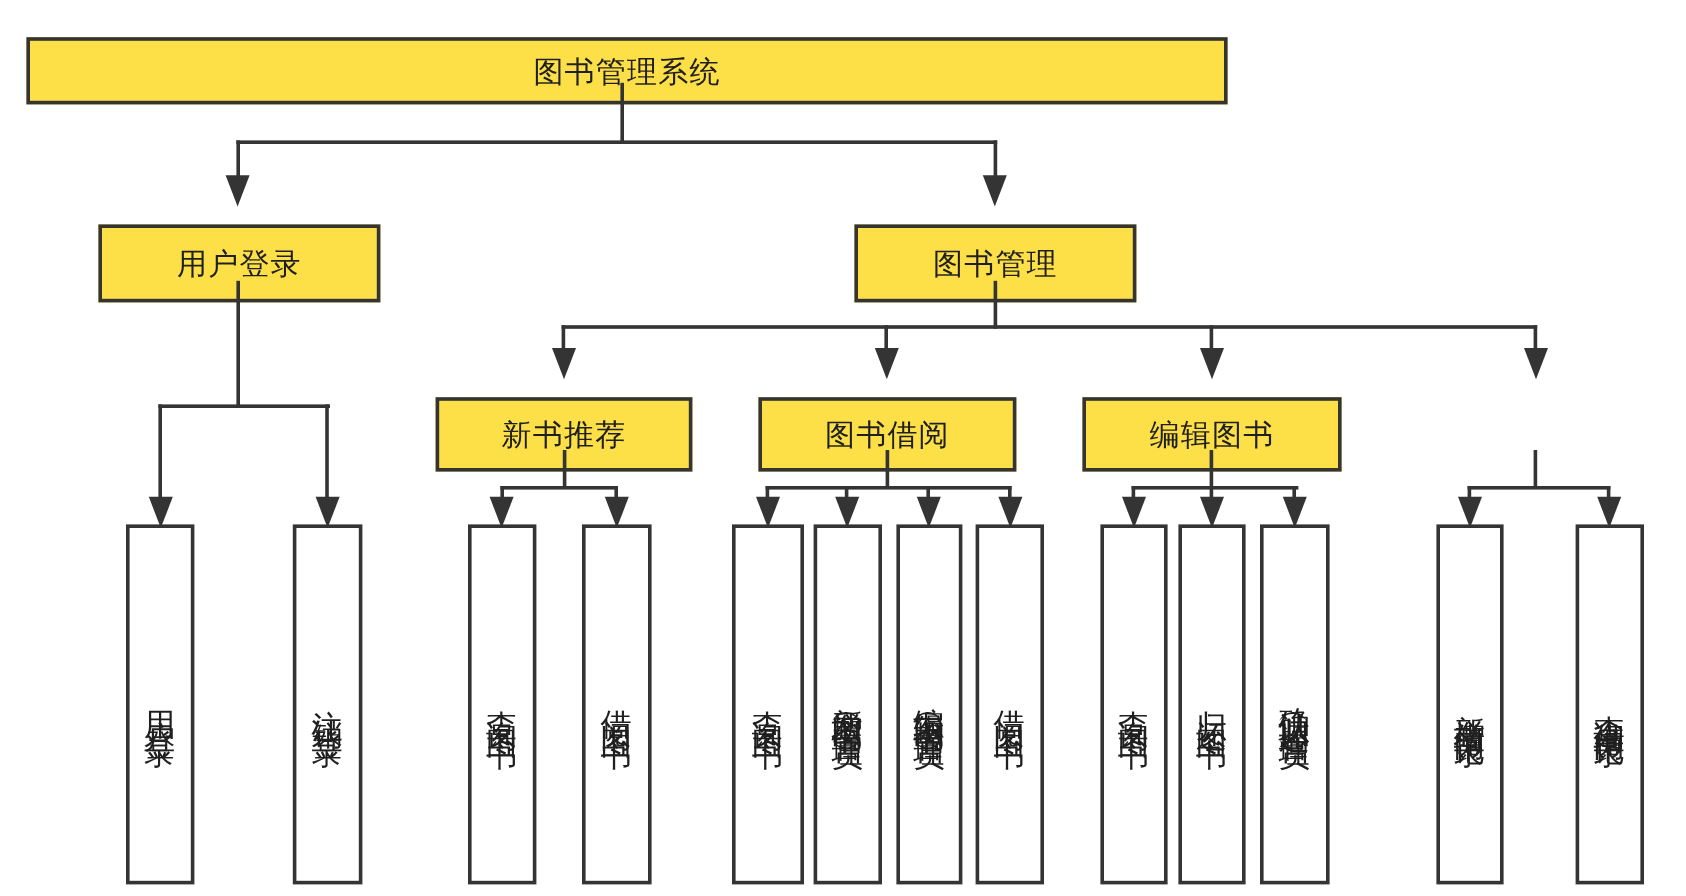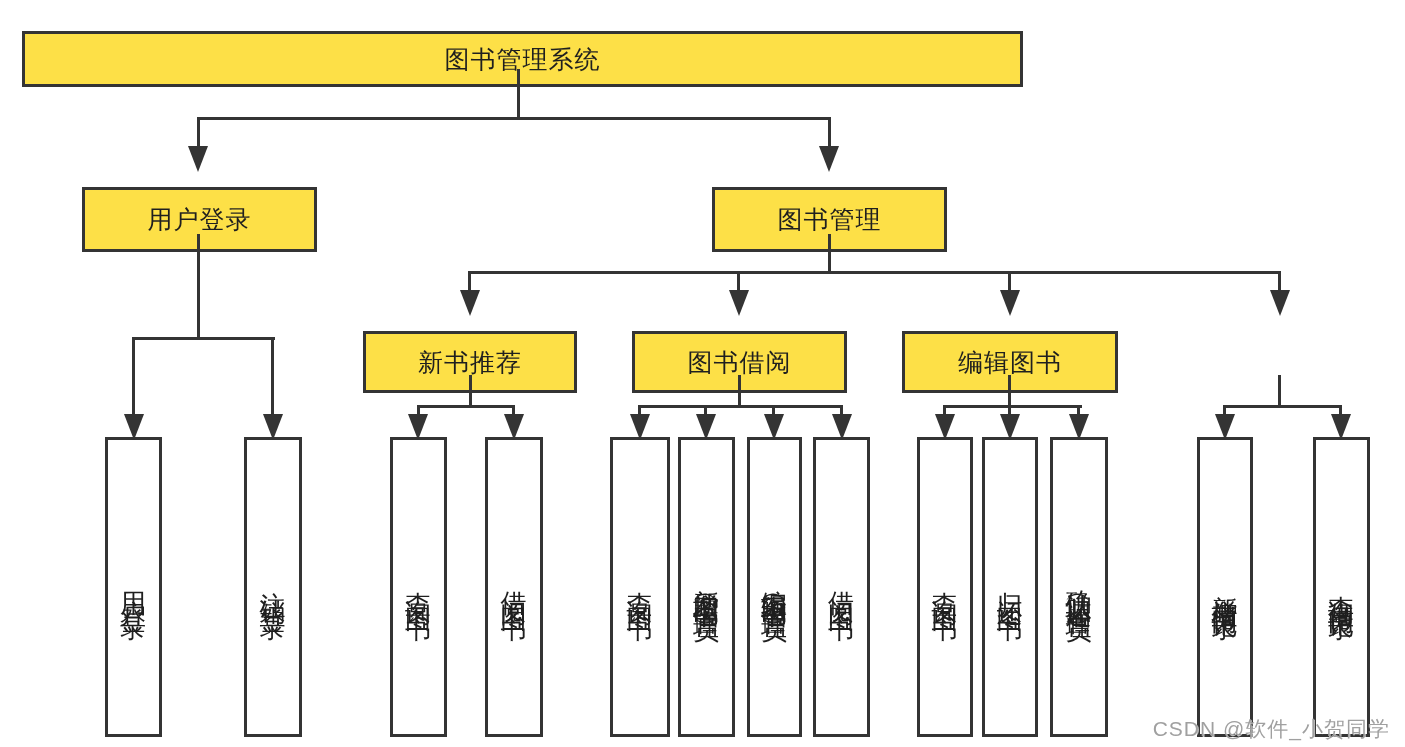--- a/index.html
+++ b/index.html
@@ -159,14 +159,13 @@
       <div class="arrow" style="left: 696px; top: 414px;"></div>
       <div class="arrow" style="left: 764px; top: 414px;"></div>
       <div class="arrow" style="left: 832px; top: 414px;"></div>
       <div class="arrow" style="left: 935px; top: 414px;"></div>
       <div class="arrow" style="left: 1000px; top: 414px;"></div>
       <div class="arrow" style="left: 1069px; top: 414px;"></div>
       <div class="arrow" style="left: 1215px; top: 414px;"></div>
       <div class="arrow" style="left: 1331px; top: 414px;"></div>
     </div>
 
-  <div class="watermark">CSDN @软件_小贺同学</div>
 </div>
 
 </body></html>

